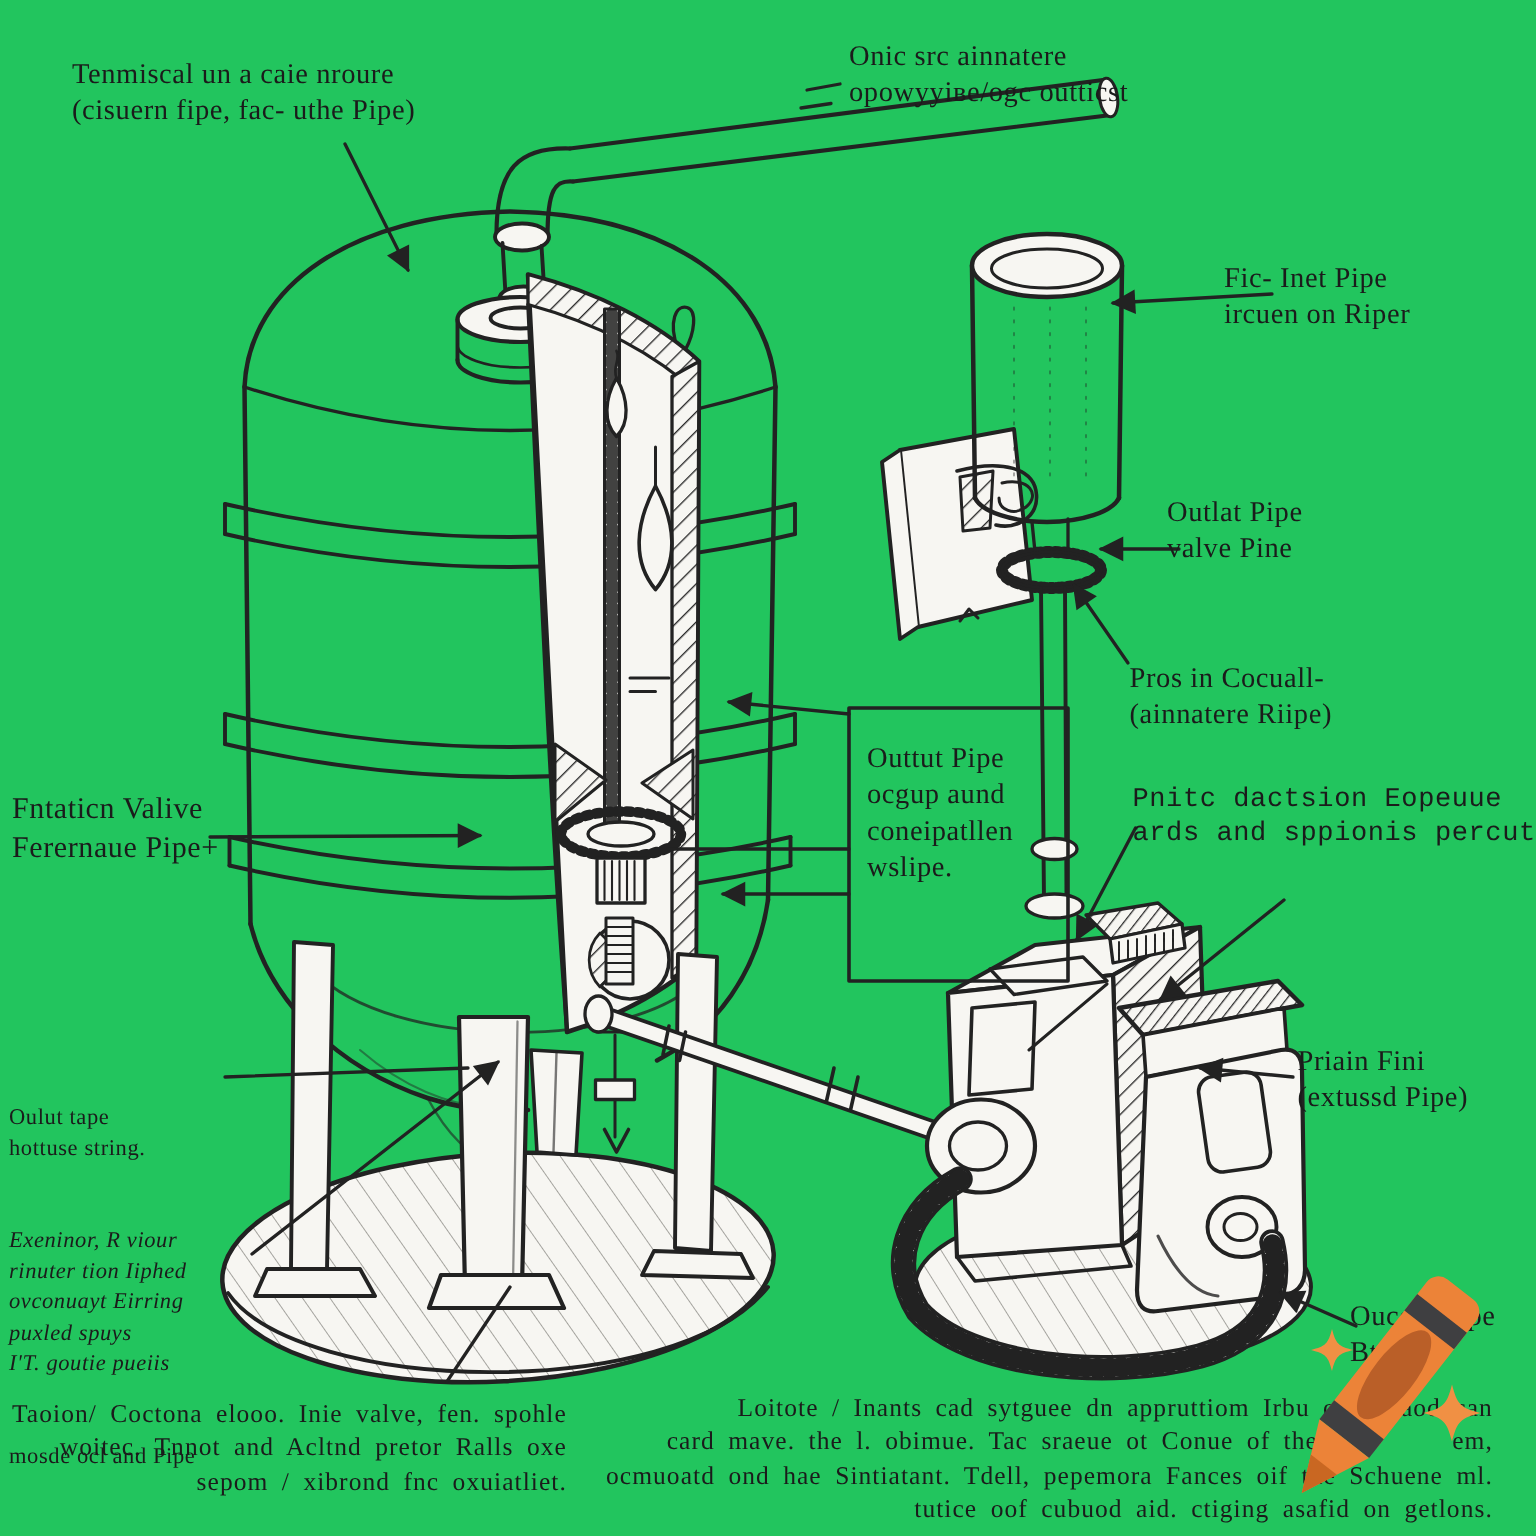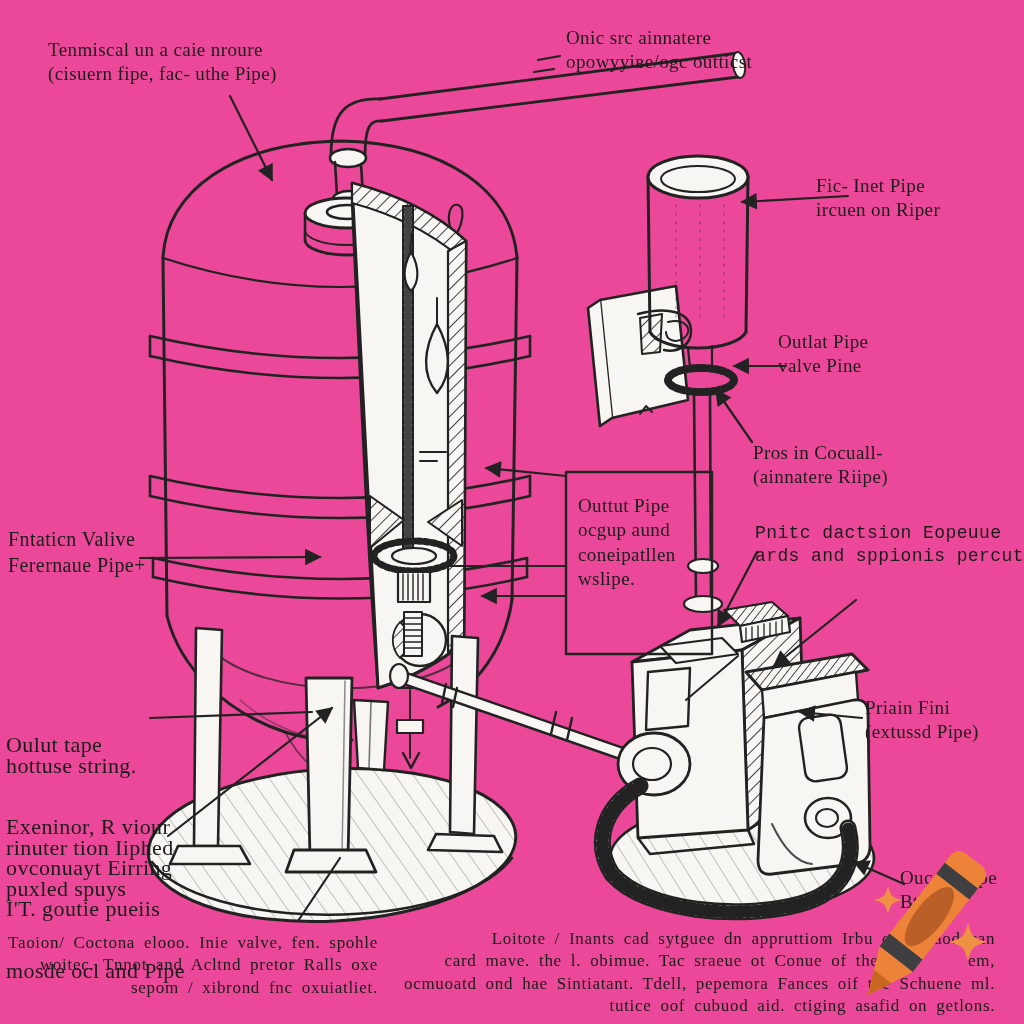--- a/index.html
+++ b/index.html
@@ -1,26 +1,26 @@
 <!DOCTYPE html>
 <html><head>
 <meta charset="utf-8">
 <style>
   html,body{margin:0;padding:0;}
   body{width:1024px;height:1024px;background:#f7f6f2;overflow:hidden;
        font-family:"Liberation Serif","DejaVu Serif",serif;color:#1e1e1e;}
-  #stage{position:relative;width:1024px;height:1024px;background:#ec4899;}
+  #stage{position:relative;width:1024px;height:1024px;background:#22c55e;}
   svg.layer{position:absolute;left:0;top:0;}
   #art{z-index:1;}
   .lbl{position:absolute;z-index:2;white-space:pre;line-height:1.28;
        letter-spacing:.4px;color:#1b1b1b;}
   .big{font-size:19px;}
   .mid{font-size:18px;font-family:Liberation Mono, monospace;}
   .foot{font-size:17px;line-height:1.31;letter-spacing:.7px;word-spacing:4px;text-align:right;}
-  .ital{}
+  .ital{font-style:italic;}
   .blockstack div{white-space:pre;}
   #crayon{z-index:3;}
 </style>
 </head>
 <body>
 
 <div id="stage">
 
 <svg id="art" class="layer" width="1024" height="1024" viewBox="0 0 1024 1024">
   <defs>
@@ -235,21 +235,21 @@
 ocgup aund
 coneipatllen
 wslipe.</div>
 <div class="lbl mid" style="left:755px;top:522px">Pnitc dactsion Eopeuue
 ards and sppionis percutiie)</div>
 <div class="lbl big" style="left:865px;top:696px">Priain Fini
 (extussd Pipe)</div>
 <div class="lbl big" style="left:8px;top:527px;font-size:20px">Fntaticn Valive
 Ferernaue Pipe+</div>
 
-<div class="lbl blockstack" style="left:6px;top:694px;font-size:22px;line-height:20.5px">
+<div class="lbl blockstack" style="left:6px;top:694px;font-size:15px;line-height:20.5px">
   <div>Oulut tape
 hottuse string.</div>
   <div class="ital">Exeninor, R viour
 rinuter tion Iiphed
 ovconuayt Eirring
 puxled spuys
 I'T. goutie pueiis</div>
   <div>mosde ocl and Pipe</div>
 </div>
 

